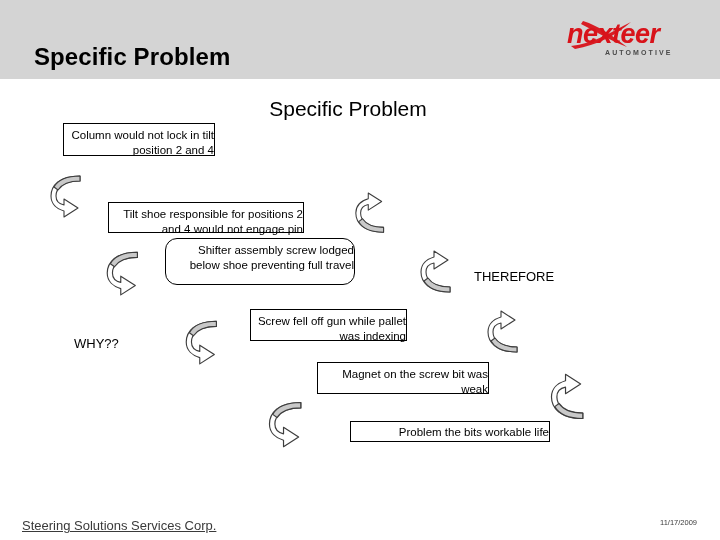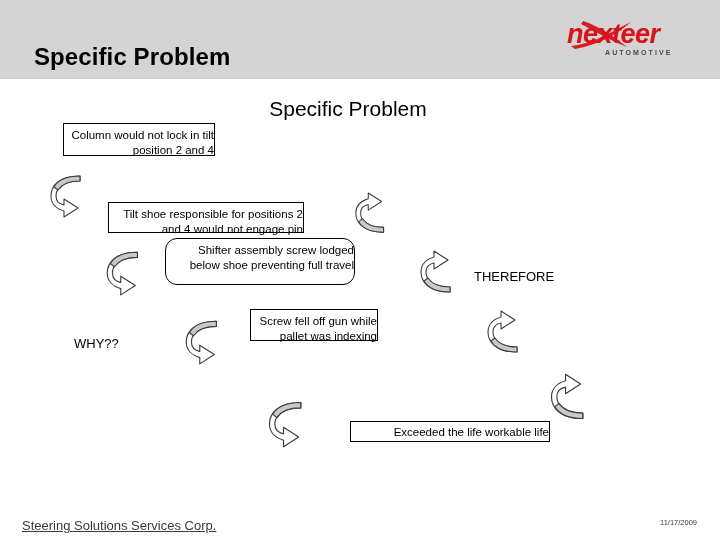--- a/index.html
+++ b/index.html
@@ -170,24 +170,25 @@
       <path d="M33,6 C20,6 11,10 7,17 L11,20 C15,14 22,11 33,11 Z" fill="#c9c9c9" stroke="#3d3d3d" stroke-width="1.1" stroke-linejoin="round"></path>
     </svg>
   </div>
 
   <div class="pbox" style="left:63px;top:123px;width:152px;height:33px;">Column would not lock in tilt position 2 and 4</div>
 
   <div class="pbox overflow" style="left:108px;top:182px;width:196px;height:31px;margin-top:20px;">Tilt shoe responsible for positions 2 and 4 would not engage pin</div>
 
   <div class="pbox" style="left:165px;top:238px;width:190px;height:47px;border-radius:12px;">Shifter assembly screw lodged below shoe preventing full travel</div>
 
-  <div class="pbox" style="left:250px;top:309px;width:128px;height:32px;">Screw fell off gun while pallet was indexing</div>
+  <div class="pbox" style="left:250px;top:309px;width:157px;height:32px;">Screw fell off gun while pallet was indexing</div>
 
+  <div class="pbox" style="left:317px;top:362px;width:172px;height:32px;">Magnet on the screw bit was weak</div>
 
-  <div class="pbox" style="left:350px;top:421px;width:200px;height:21px;padding-top:3px;">Exceeded the life workable life</div>
+  <div class="pbox" style="left:350px;top:421px;width:200px;height:21px;padding-top:3px;">Problem the bits workable life</div>
 
   <div class="biglabel" style="left:74px;top:336px;">WHY??</div>
 
   <div class="biglabel" style="left:474px;top:269px;">THEREFORE</div>
 
   <div class="footer-left">Steering Solutions Services Corp.</div>
   <div class="footer-right">11/17/2009</div>
 
 </div>
 

